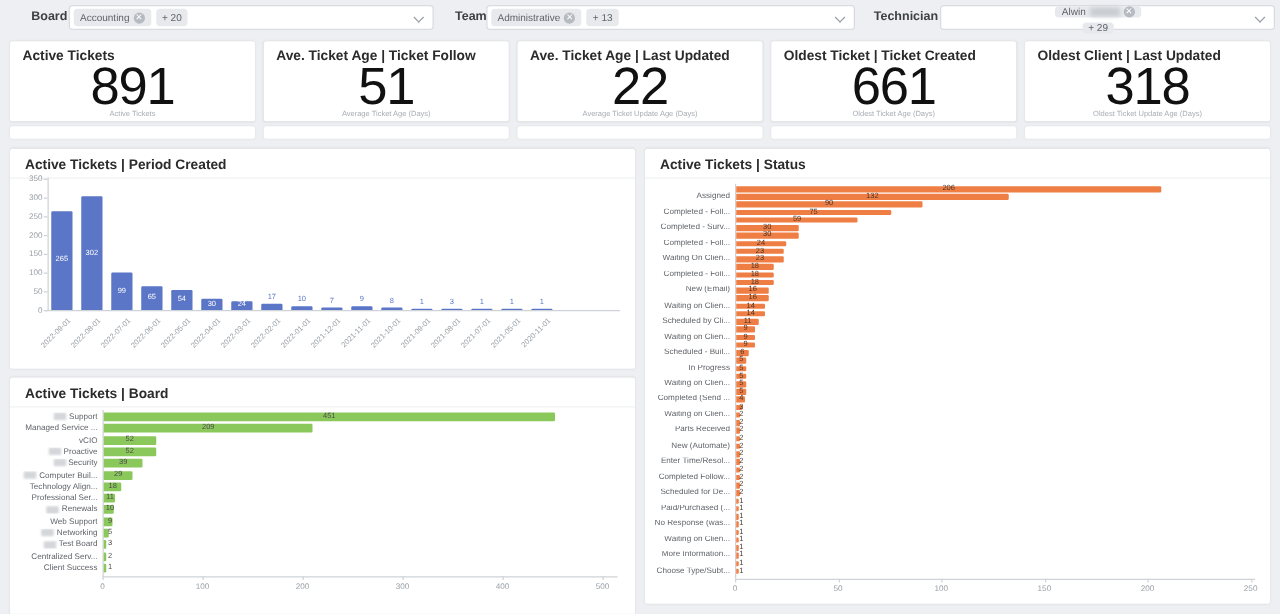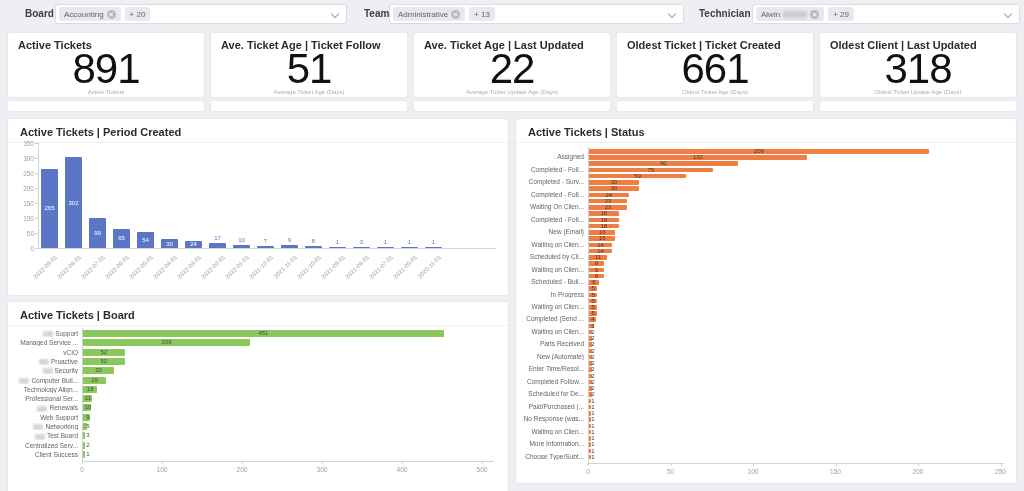--- a/index.html
+++ b/index.html
@@ -63,21 +63,21 @@
   <div class="fselect" style="left:377px; width:295px;">
     <span class="chip">
         <span>Administrative</span>
         <span class="x">✕</span>
       </span>
     <span class="chip">+ 13</span>
     <span class="chev"></span>
   </div>
 
   <span class="flabel" style="left:687px">Technician</span>
-  <div class="fselect" style="left:740px; width:268px;">
+  <div class="fselect" style="left:740px; width:268px;flex-direction:column;">
     <span class="chip">
         <span>Alwin</span>
         <span class="redact"></span>
         <span class="x">✕</span>
       </span>
     <span class="chip">+ 29</span>
     <span class="chev"></span>
   </div>
 </div>
 

